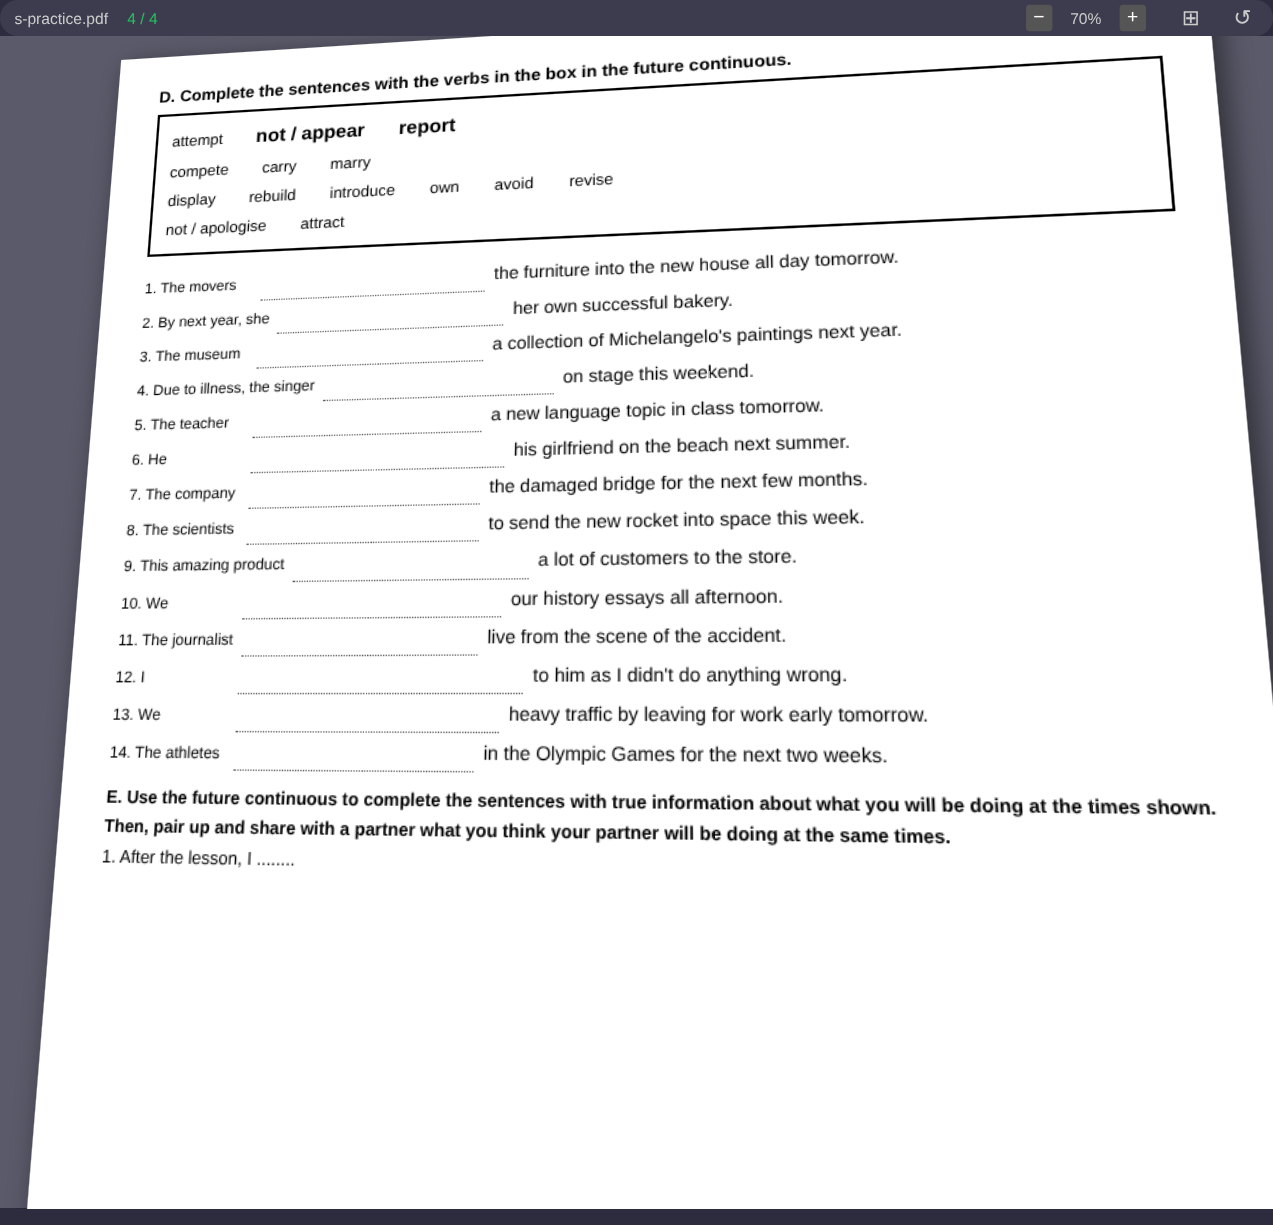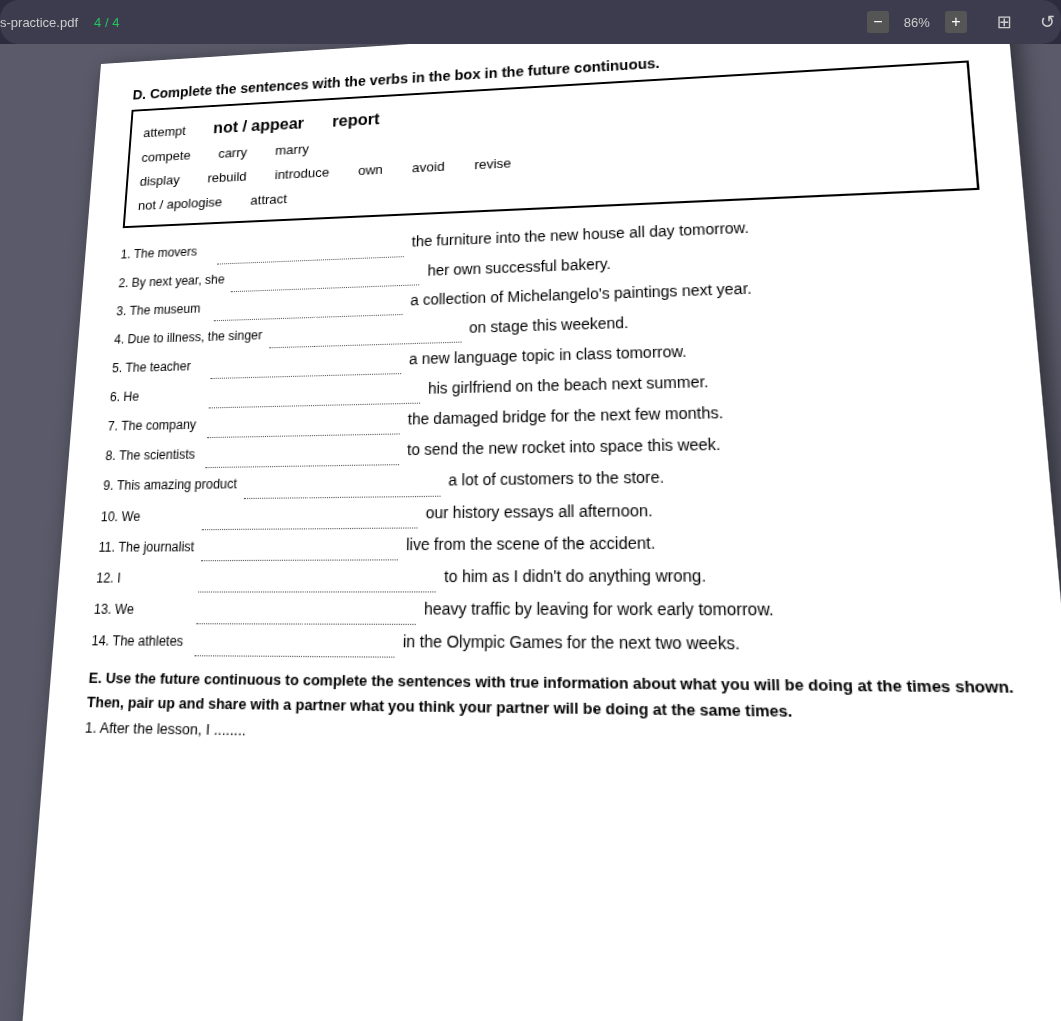--- a/index.html
+++ b/index.html
@@ -19,24 +19,24 @@
       width: 1061px;
       height: 1021px;
       background: #2c2c3e;
       position: relative;
       overflow: hidden;
     }
 
     
     .top-bar {
       background: #3c3c4e;
-      height: 44px;
+      height: 30px;
       display: flex;
       align-items: center;
-      padding: 0 0;
+      padding: 0 12px;
       gap: 16px;
       border-radius: 19px;
     }
 
     .tab-label {
       color: #ccc;
       font-size: 13px;
     }
 
     .zoom-controls {
@@ -194,21 +194,21 @@
 
 <div class="screen">
 
   <div class="top-bar">
     <span class="tab-label">s-practice.pdf</span>
     <span class="page-count">
       <span>4</span> / <span>4</span>
     </span>
     <div class="zoom-controls">
       <button class="zoom-btn">−</button>
-      <span class="zoom-level">86%</span>
+      <span class="zoom-level">70%</span>
       <button class="zoom-btn">+</button>
     </div>
     <button class="icon-btn">⊞</button>
     <button class="icon-btn">↺</button>
   </div>
 
   <div class="pdf-area">
     <div class="pdf-page">
 
       <div class="section-header">D. Complete the sentences with the verbs in the box in the future continuous.</div>

